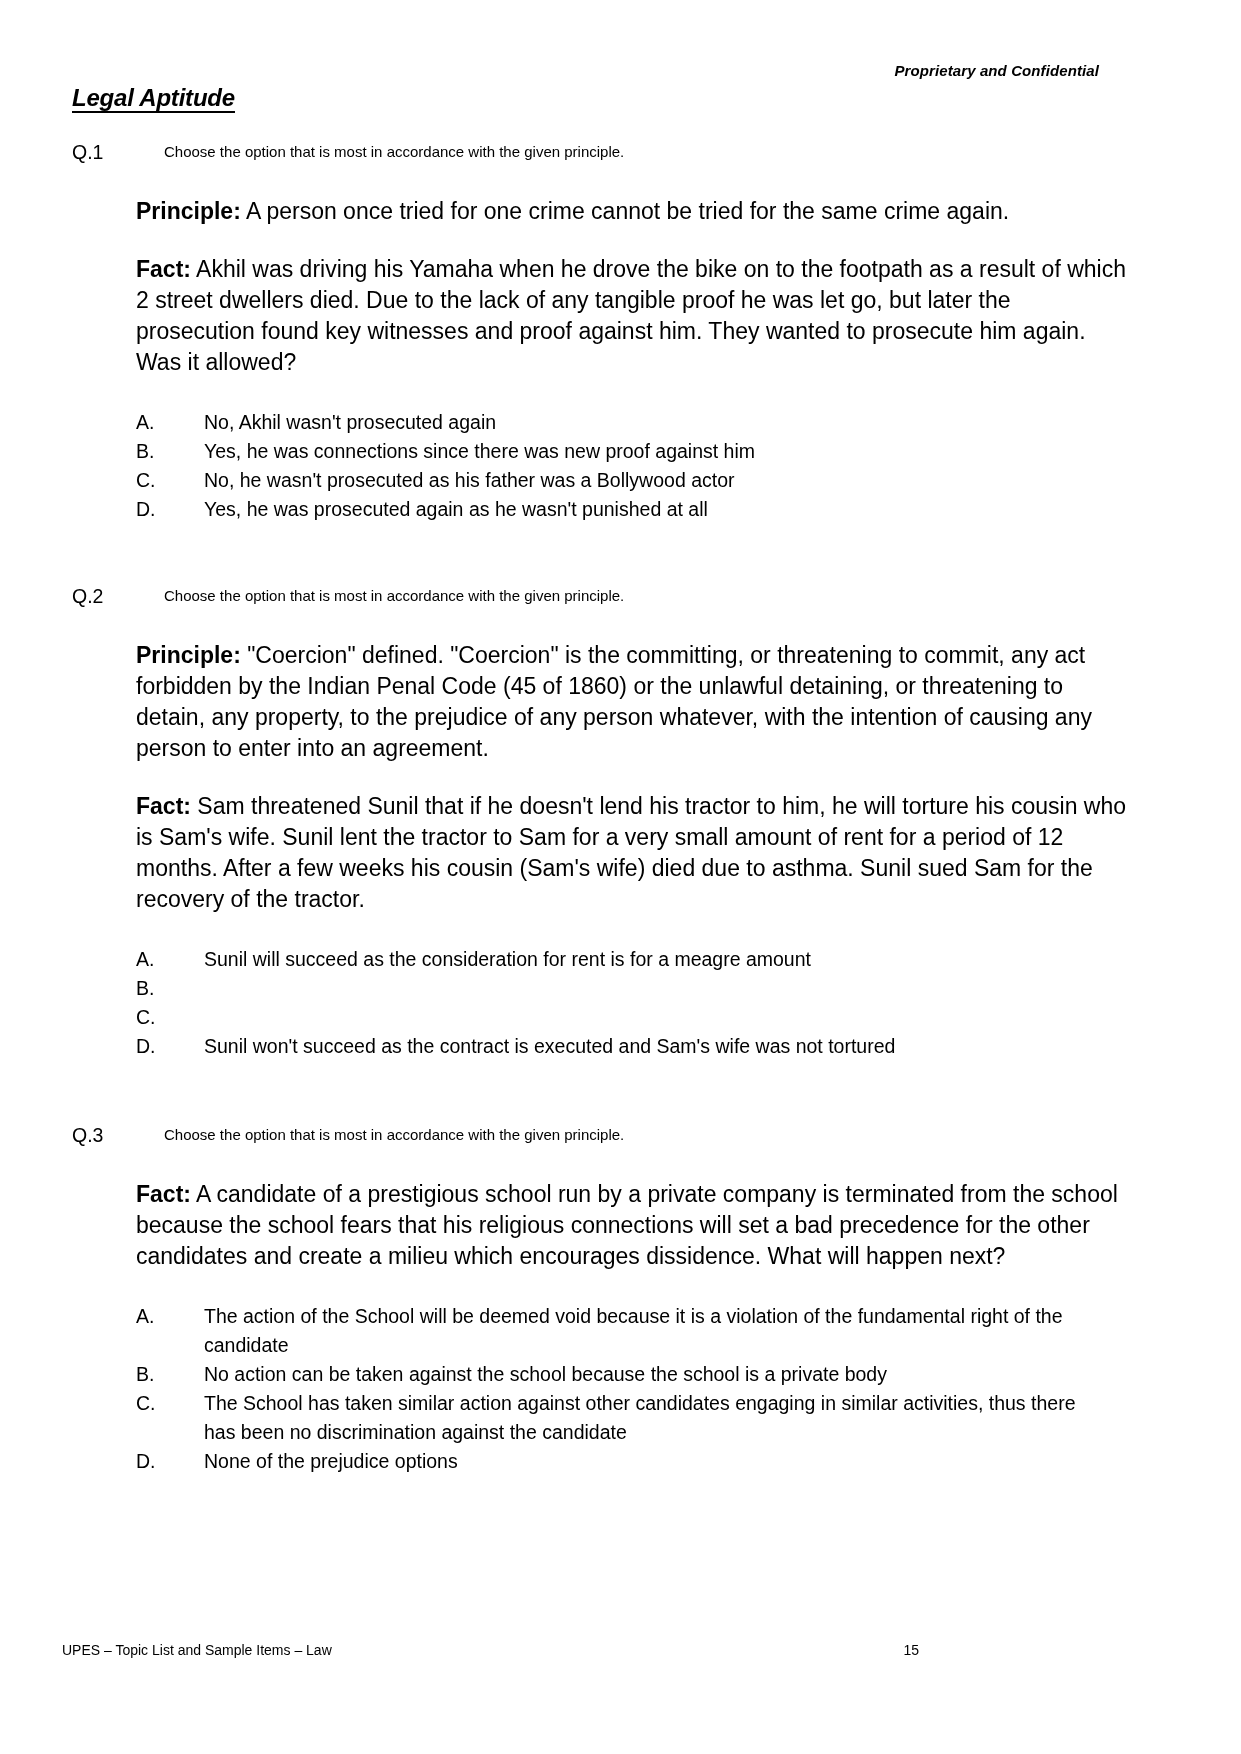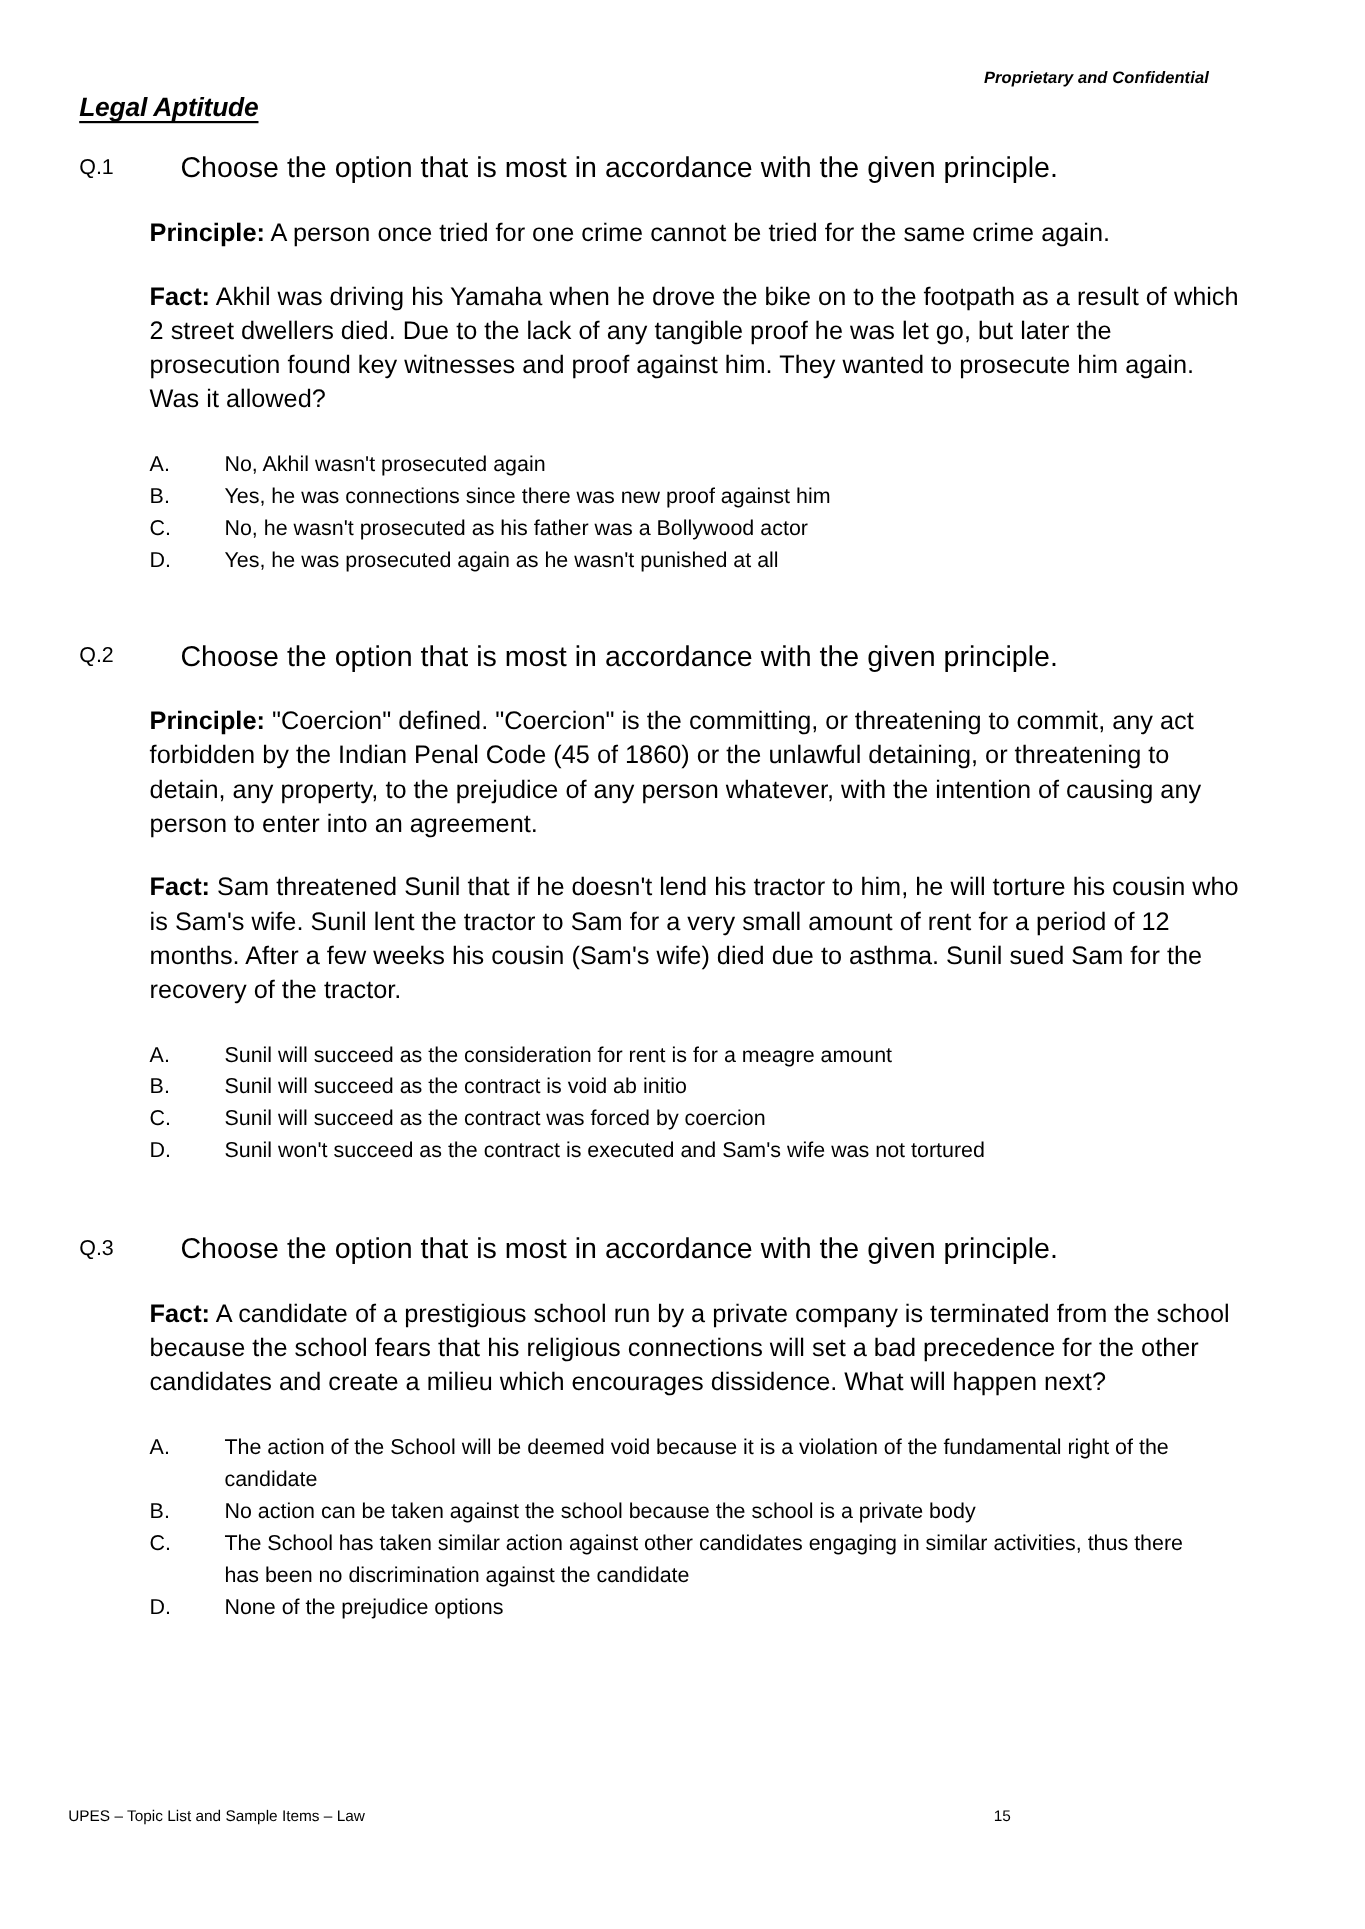--- a/index.html
+++ b/index.html
@@ -60,21 +60,21 @@
     align-items: flex-start;
     margin-bottom: 30px;
     gap: 28px;
   }
   .q-number {
     flex: 0 0 64px;
     font-size: 19.5px;
     line-height: 28px;
   }
   .q-prompt {
-    font-size: 26px;
+    font-size: 15px;
     line-height: 28px;
   }
 
   .q-body {
     margin-left: 64px;
   }
 
   .para {
     font-size: 23px;
     line-height: 31px;
@@ -176,25 +176,23 @@
         <div class="para">
           <span class="lead">Fact:</span><span> Sam threatened Sunil that if he doesn't lend his tractor to him, he will torture his cousin who is Sam's wife. Sunil lent the tractor to Sam for a very small amount of rent for a period of 12 months. After a few weeks his cousin (Sam's wife) died due to asthma. Sunil sued Sam for the recovery of the tractor.</span>
         </div>
         <div class="options">
           <div class="option-row">
             <div class="opt-letter">A.</div>
             <div class="opt-text">Sunil will succeed as the consideration for rent is for a meagre amount</div>
           </div>
           <div class="option-row">
             <div class="opt-letter">B.</div>
-            <div class="opt-text">Sunil will succeed as the contract is void ab initio</div>
           </div>
           <div class="option-row">
             <div class="opt-letter">C.</div>
-            <div class="opt-text">Sunil will succeed as the contract was forced by coercion</div>
           </div>
           <div class="option-row">
             <div class="opt-letter">D.</div>
             <div class="opt-text">Sunil won't succeed as the contract is executed and Sam's wife was not tortured</div>
           </div>
         </div>
       </div>
     </div>
 
     <div class="question-block">

